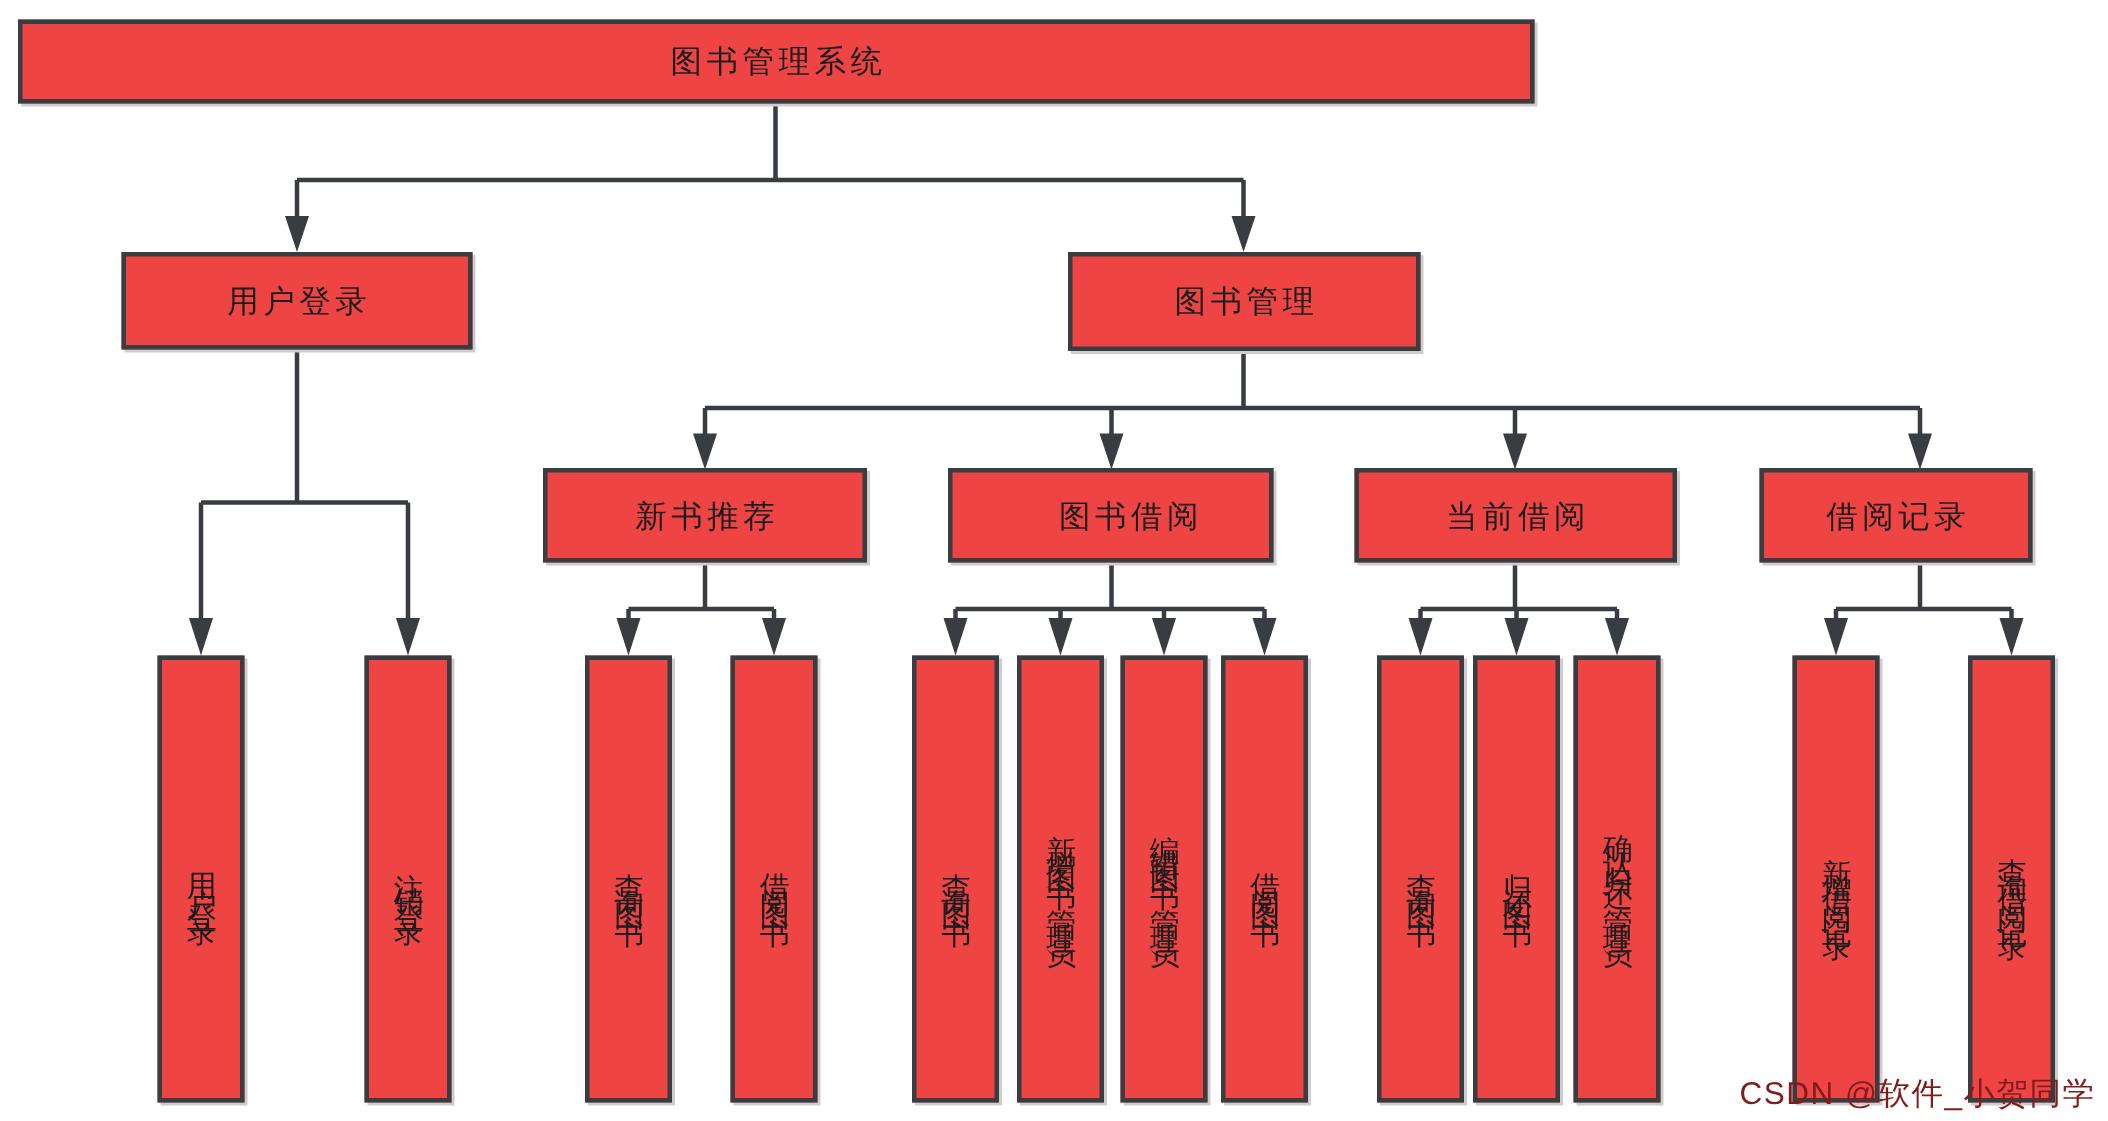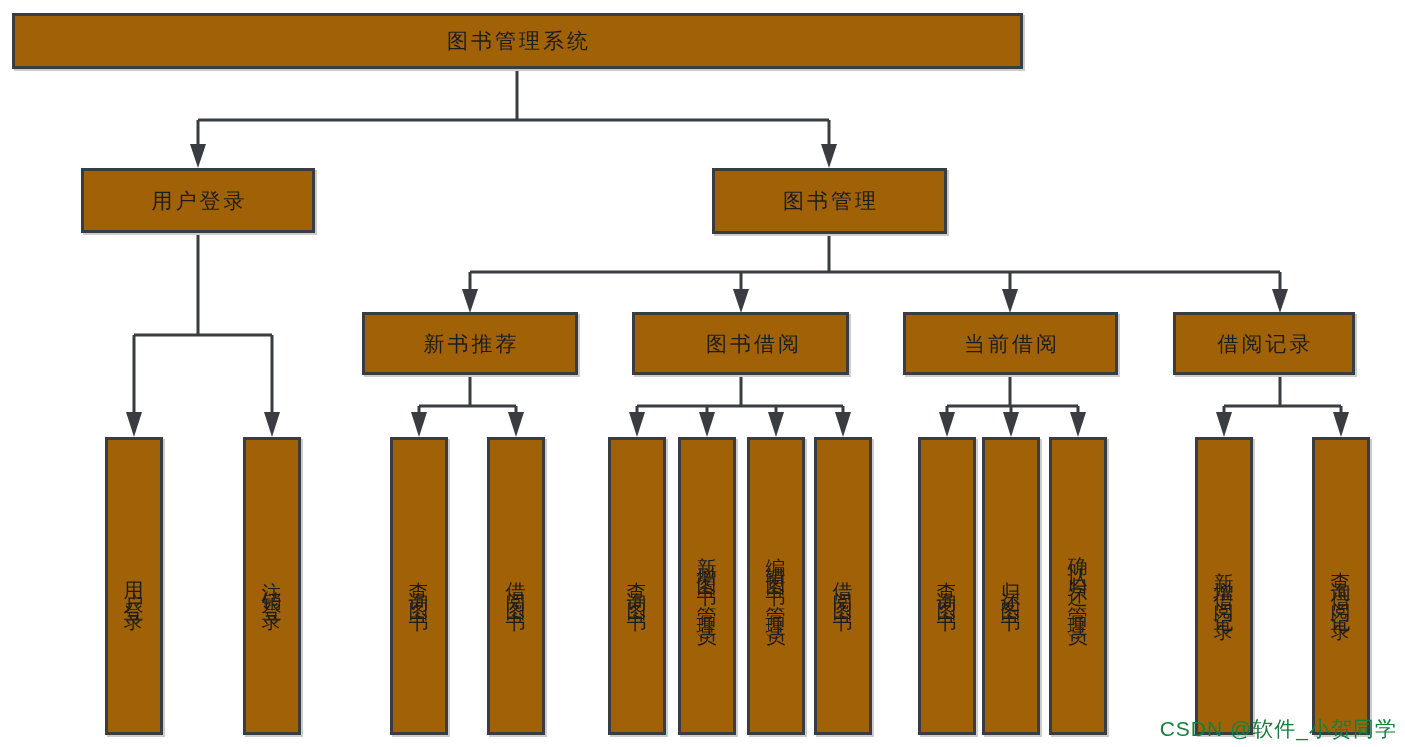--- a/index.html
+++ b/index.html
@@ -7,21 +7,21 @@
     position:relative;
     width:1405px;height:747px;
     background:#fff;
     font-family:"Liberation Sans","DejaVu Sans",sans-serif;
     overflow:hidden;
   }
   .wires{position:absolute;left:0;top:0;z-index:0;}
   .box{
     position:absolute;
     box-sizing:border-box;
-    background:#a16207;
+    background:#ef4444;
     border:3px solid #393c40;
     box-shadow:2px 2px 0 #cdcdcd;
     display:flex;
     align-items:center;
     justify-content:center;
     z-index:1;
     color:#1b1c1e;
   }
   .hlabel{
     font-size:21px;
@@ -35,21 +35,21 @@
     font-size:20px;
     letter-spacing:10px;
     line-height:1;
     white-space:nowrap;
   }
   .watermark{
     position:absolute;
     right:8px;
     bottom:4px;
     font-size:21px;
-    color:#15803d;
+    color:#7f1d1d;
     letter-spacing:1px;
     z-index:2;
     white-space:nowrap;
   }
 </style>
 </head>
 <body>
 
 <div class="canvas">
 

